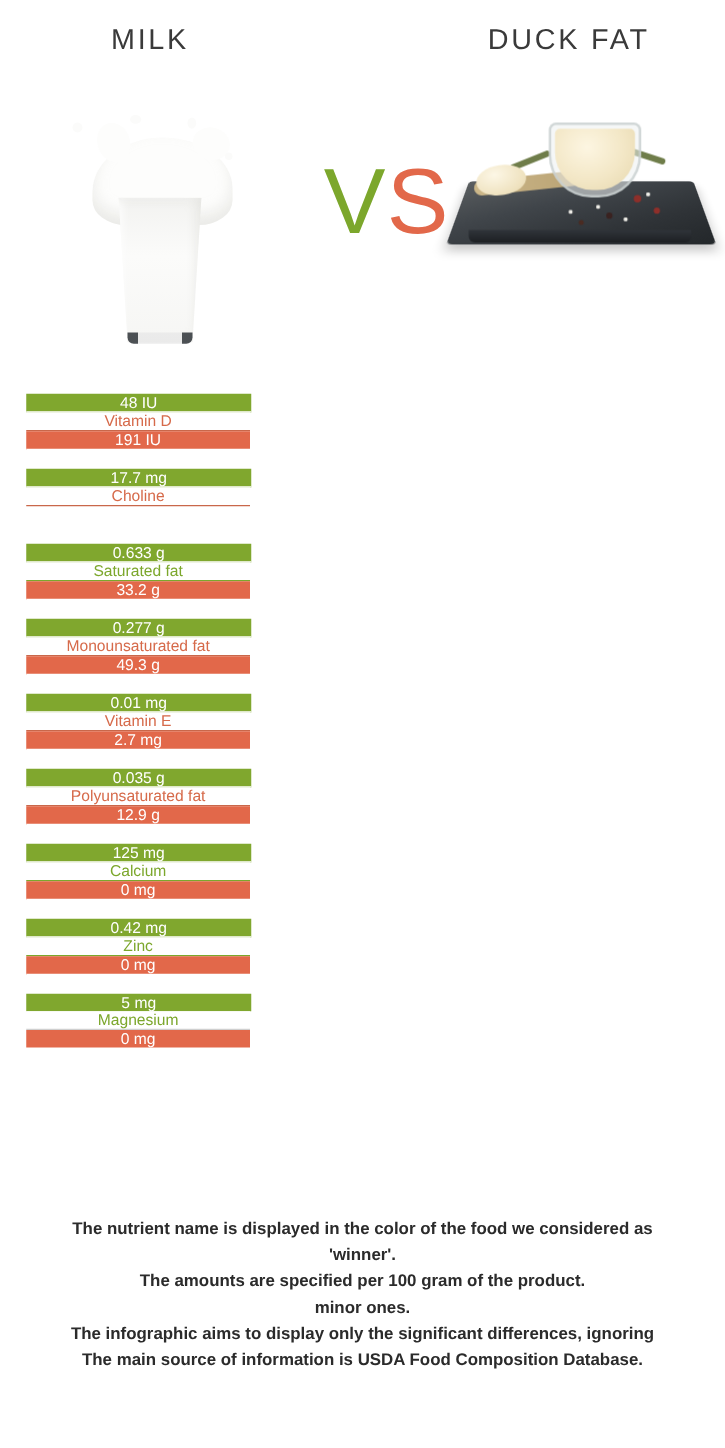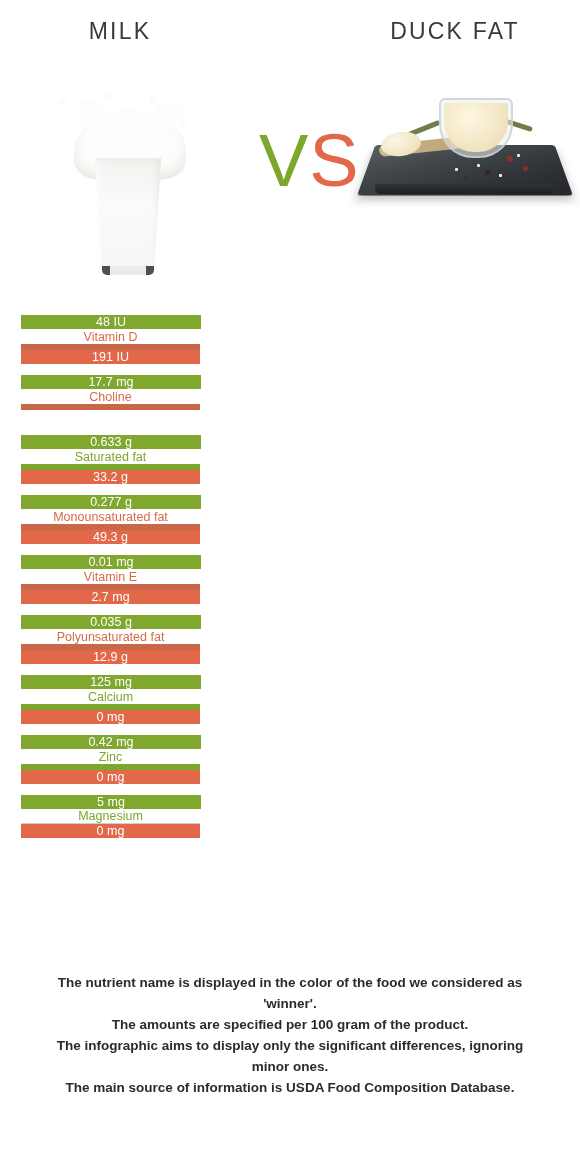--- a/index.html
+++ b/index.html
@@ -248,21 +248,21 @@
     width: 179px;
     background: #E2684A;
     color: #ffffff;
     border-bottom: 1px solid #ffffff;
   }
   .row:last-child .cell-right { border-bottom: none; }
   .cell-mid {
     width: 179px;
     background: #ffffff;
     font-size: 12.5px;
-    border-bottom: 6px solid #701a75;
+    border-bottom: 1px solid #701a75;
   }
   .row:last-child .cell-mid { border-bottom: 1px solid #cfcfcf; }
   .cell-mid.win-green {
     color: #7CA72C;
     border-bottom-color: #7CA72C;
   }
   .cell-mid.win-orange {
     color: #D66A4A;
     border-bottom-color: #C9674A;
   }
@@ -366,18 +366,18 @@
         <div class="cell cell-left">5 mg</div>
         <div class="cell cell-mid win-green">Magnesium</div>
         <div class="cell cell-right">0 mg</div>
       </div>
     </div>
 
   <div class="footer">
     <p>The nutrient name is displayed in the color of the food we considered as</p>
     <p>'winner'.</p>
     <p>The amounts are specified per 100 gram of the product.</p>
+    <p>minor ones.</p>
     <p>The infographic aims to display only the significant differences, ignoring</p>
-    <p>minor ones.</p>
     <p>The main source of information is USDA Food Composition Database.</p>
   </div>
 
 </div>
 
 </body></html>

